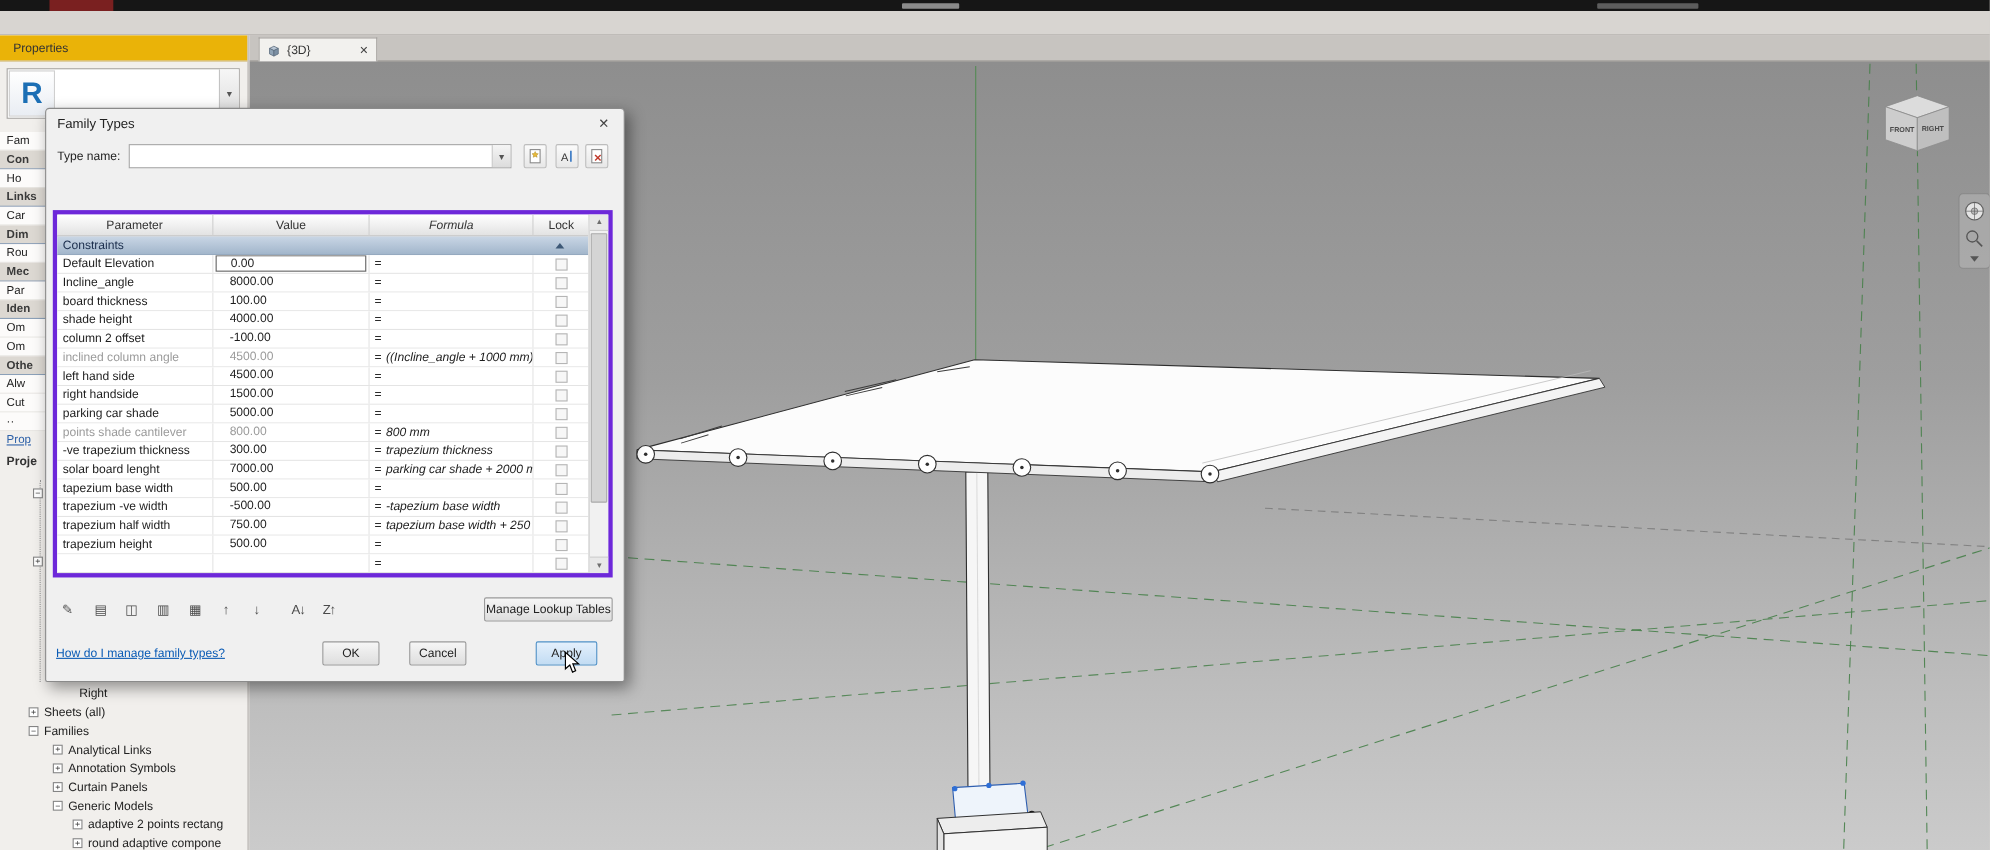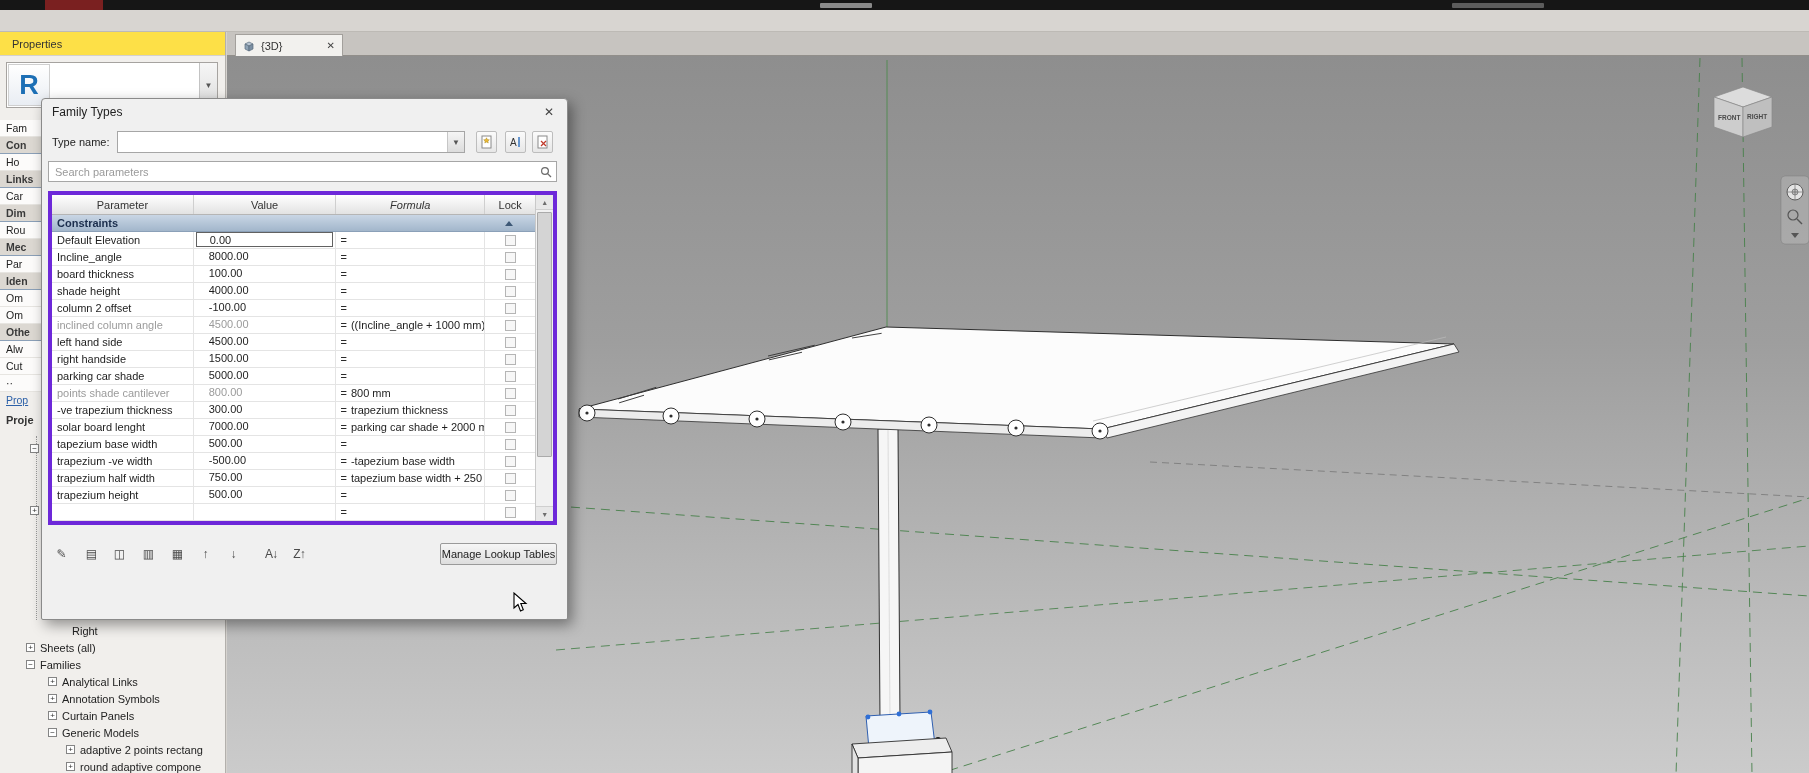--- a/index.html
+++ b/index.html
@@ -9,21 +9,21 @@
 
   
   .titlebar { position:absolute; left:0; top:0; width:1809px; height:10px; background:#161616; }
   .tb-accent { position:absolute; left:45px; top:0; width:58px; height:10px; background:#7a2020; }
   .tb-mid { position:absolute; left:820px; top:3px; width:52px; height:5px; background:#8a8a8a; border-radius:1px; }
   .tb-right { position:absolute; left:1452px; top:3px; width:92px; height:5px; background:#5d5d5d; border-radius:1px; }
   .menuband { position:absolute; left:0; top:10px; width:1809px; height:22px; background:#d8d5d1; border-bottom:1px solid #bdbab5; }
 
   
   .left-panel { position:absolute; left:0; top:32px; width:226px; height:741px; background:#f1efec; border-right:1px solid #b3b0ac; overflow:hidden; }
-  .props-header { height:24px; line-height:24px; padding-left:12px; font-size:11px; color:#333; background:#fde047; border-bottom:1px solid #d4d1cd; }
+  .props-header { height:24px; line-height:24px; padding-left:12px; font-size:11px; color:#333; background:#eab308; border-bottom:1px solid #d4d1cd; }
   .type-selector { position:absolute; left:6px; top:30px; width:212px; height:46px; background:#fff; border:1px solid #a6a3a0; display:flex; }
   .type-thumb { width:42px; height:42px; margin:1px; border:1px solid #cfcfcf; background:linear-gradient(#ffffff,#e9edf3); display:flex; align-items:center; justify-content:center; font-size:27px; font-weight:bold; color:#1c6fb5; }
   .type-label-area { flex:1; }
   .type-drop { width:18px; border-left:1px solid #c3c3c3; background:linear-gradient(#f6f6f6,#dddddd); display:flex; align-items:center; justify-content:center; font-size:8px; color:#555; }
   .prop-rows { position:absolute; left:0; top:88px; width:226px; }
   .prop-row { height:17px; border-bottom:1px solid #e7e5e1; font-size:10.5px; line-height:16px; padding-left:6px; background:#fcfbfa; color:#222; overflow:hidden; white-space:nowrap; }
   .prop-row.rt-group { background:#dcd8d2; font-weight:bold; color:#3a3a3a; }
   .prop-row.rt-link { color:#2d61a8; text-decoration:underline; background:#f1efec; border-bottom:none; }
   .pb-header { position:absolute; left:6px; top:382px; font-size:11px; font-weight:bold; color:#333; }
   .pb-sliver-line { position:absolute; left:36px; top:404px; height:184px; border-left:1px dotted #979797; }
@@ -64,23 +64,23 @@
 
   .dlg-row { display:flex; height:17px; border-bottom:1px solid #e4e4e4; background:#fff; }
   .dlg-row .cells { display:flex; width:100%; }
   .cell { border-right:1px solid #e4e4e4; overflow:hidden; white-space:nowrap; font-size:11px; line-height:16px; color:#1d1d1d; height:100%; }
   .c-param { width:144px; padding-left:5px; }
   .c-value { width:145px; padding:0 2px 0 2px; }
   .c-formula { width:151px; padding-left:4px; display:flex; }
   .c-lock { width:51px; display:flex; align-items:center; justify-content:center; border-right:none; }
   .lock-box { width:11px; height:11px; border:1px solid #b5b5b5; background:#f7f7f7; }
   .eq { margin-right:4px; color:#2a2a2a; }
-  .f-text { color:#1d1d1d; }
+  .f-text { color:#1d1d1d;font-style:italic; }
   .v-box { display:block; height:16px; line-height:15px; padding-left:13px; }
-  .dlg-row .g-wrap { display:none; width:100%; align-items:center; justify-content:space-between; padding:0 22px 0 5px; font-weight:bold; font-size:11px; color:#1b2e4d; }
+  .dlg-row .g-wrap { display:none; width:100%; align-items:center; justify-content:space-between; padding:0 22px 0 5px; font-weight:normal; font-size:11px; color:#1b2e4d; }
   .rt-group { background:linear-gradient(#c9d6e5,#a2b6cb); border-bottom:1px solid #8ba0b8; }
   .rt-group .g-wrap { display:flex; }
   .g-arrow { width:0; height:0; border-left:4px solid transparent; border-right:4px solid transparent; border-bottom:5px solid #3d5876; }
   .gray .c-param, .gray .v-box { color:#9b9b9b; }
   .editing .v-box { border:1px solid #616161; background:#fff; height:15px; margin-top:0px; }
 
   .dlg-scroll { width:18px; background:#f1f1f1; border-left:1px solid #c9c9c9; position:relative; }
   .sc-btn { position:absolute; left:0; width:17px; height:15px; background:#e8e8e8; display:flex; align-items:center; justify-content:center; font-size:7px; color:#6e6e6e; }
   .sc-up { top:0; border-bottom:1px solid #cfcfcf; }
   .sc-down { bottom:0; border-top:1px solid #cfcfcf; }
@@ -340,29 +340,20 @@
       </svg>
     </div>
     <div class="dlg-type-btn" style="left:490px;">
       <svg width="14" height="14" viewBox="0 0 14 14">
         <rect x="2" y="1" width="9" height="12" fill="#fff" stroke="#8a8a8a"></rect>
         <line x1="5" y1="6" x2="10" y2="11" stroke="#c0392b" stroke-width="1.3"></line>
         <line x1="10" y1="6" x2="5" y2="11" stroke="#c0392b" stroke-width="1.3"></line>
       </svg>
     </div>
 
-    <div class="dlg-search">
-      <input type="text" placeholder="Search parameters" style="">
-      <span class="search-ico">
-        <svg width="12" height="12" viewBox="0 0 12 12">
-          <circle cx="5" cy="5" r="3.4" fill="none" stroke="#6b6b6b" stroke-width="1.2"></circle>
-          <line x1="7.6" y1="7.6" x2="11" y2="11" stroke="#6b6b6b" stroke-width="1.3"></line>
-        </svg>
-      </span>
-    </div>
 
     <div class="dlg-table">
       <div class="dlg-table-main">
         <div class="dlg-thead">
           <div class="th th-param">Parameter</div>
           <div class="th th-value">Value</div>
           <div class="th th-formula">Formula</div>
           <div class="th th-lock">Lock</div>
         </div>
         <div>
@@ -704,20 +695,26 @@
   <button class="tool-icon" style="left: 218px;">
           <span class="tool-glyph">A↓</span>
         </button>
 
   <button class="tool-icon" style="left: 246px;">
           <span class="tool-glyph">Z↑</span>
         </button>
 </div>
     <button class="btn btn-lookup" style="position:absolute; top:444px;">Manage Lookup Tables</button>
 
+    <div class="dlg-bottom">
+      <a class="help-link" href="#">How do I manage family types?</a>
+      <button class="btn btn-ok">OK</button>
+      <button class="btn btn-cancel">Cancel</button>
+      <button class="btn btn-apply">Apply</button>
+    </div>
   </div>
 
   <div class="cursor">
     <svg width="16" height="22" viewBox="0 0 16 22">
       <path d="M1,1 L1,16 L5,12.5 L7.5,19 L10.3,17.8 L7.8,11.5 L13,11.5 Z" fill="#ffffff" stroke="#000000" stroke-width="1.1"></path>
     </svg>
   </div>
 
 </div>
 

